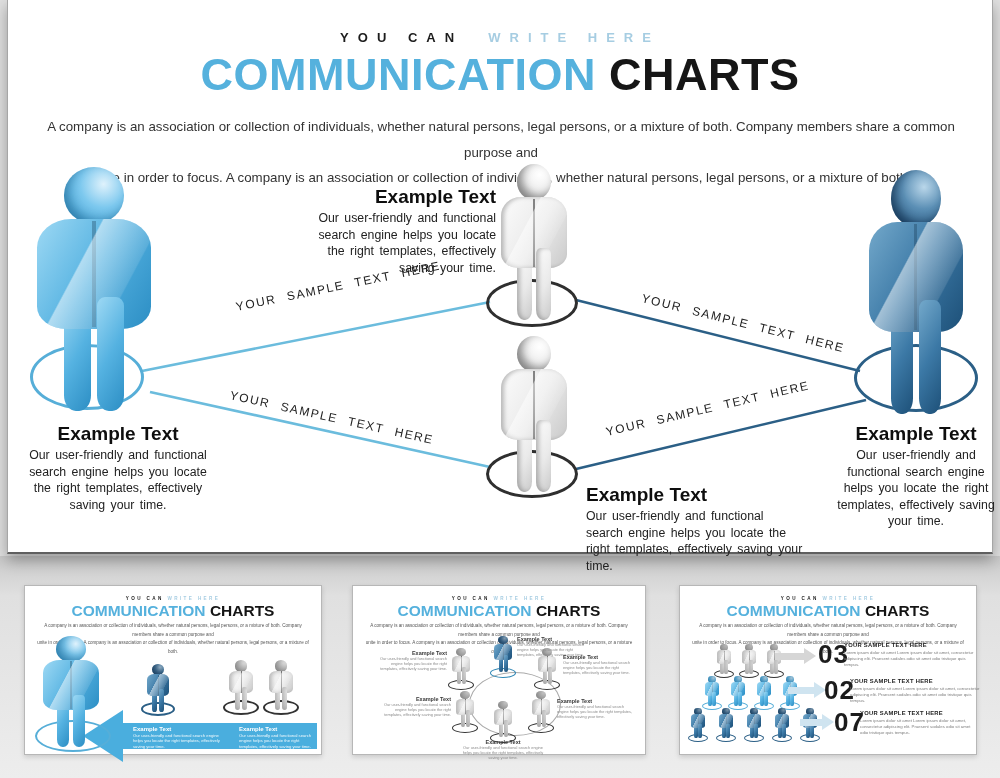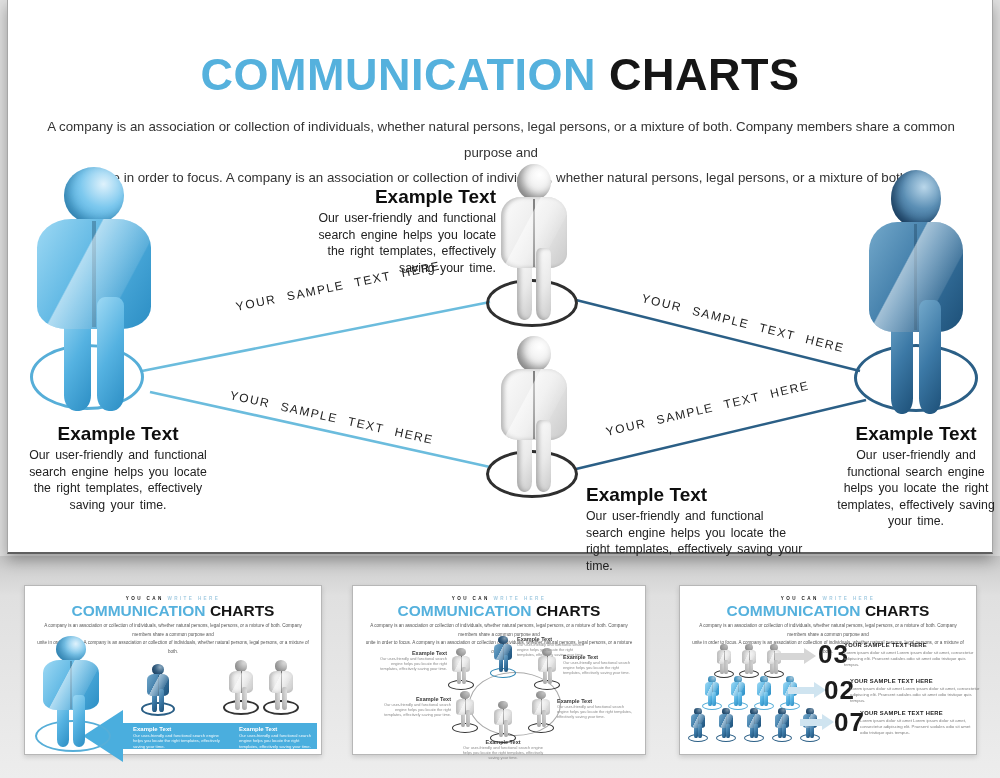--- a/index.html
+++ b/index.html
@@ -102,20 +102,24 @@
     border-top:8px solid transparent; border-bottom:8px solid transparent; }
 </style>
 </head>
 <body>
 
 <div class="page">
   <div class="bottom-area"></div>
 
   <div class="slide">
 
+    <div class="kicker">
+      <span>YOU CAN</span>&nbsp;
+      <span class="lt">WRITE HERE</span>
+    </div>
     <div class="title">
       <span class="blue">COMMUNICATION</span>
       <span>CHARTS</span>
     </div>
     <div class="intro">
       <div>A company is an association or collection of individuals, whether natural persons, legal persons, or a mixture of both. Company members share a common purpose and</div>
       <div>unite in order to focus. A company is an association or collection of individuals, whether natural persons, legal persons, or a mixture of both.</div>
     </div>
 
     <svg style="position:absolute;left:0;top:0;" width="986" height="554" viewBox="0 0 986 554">

